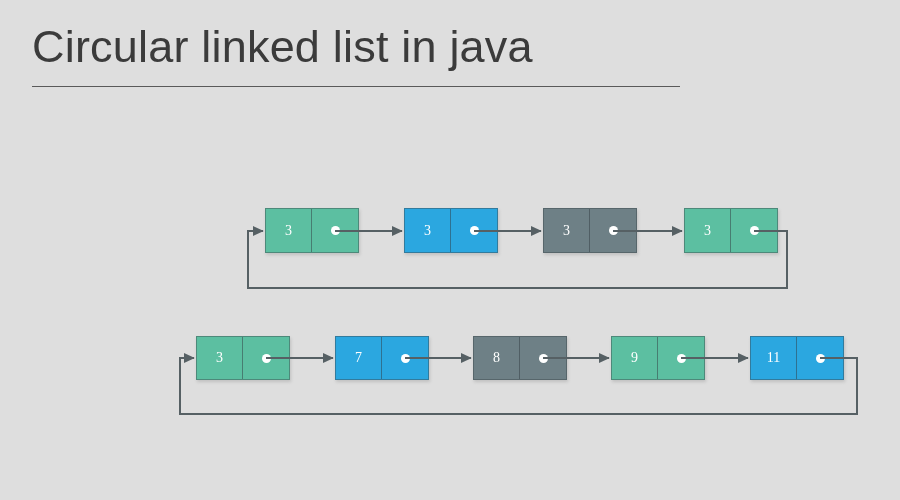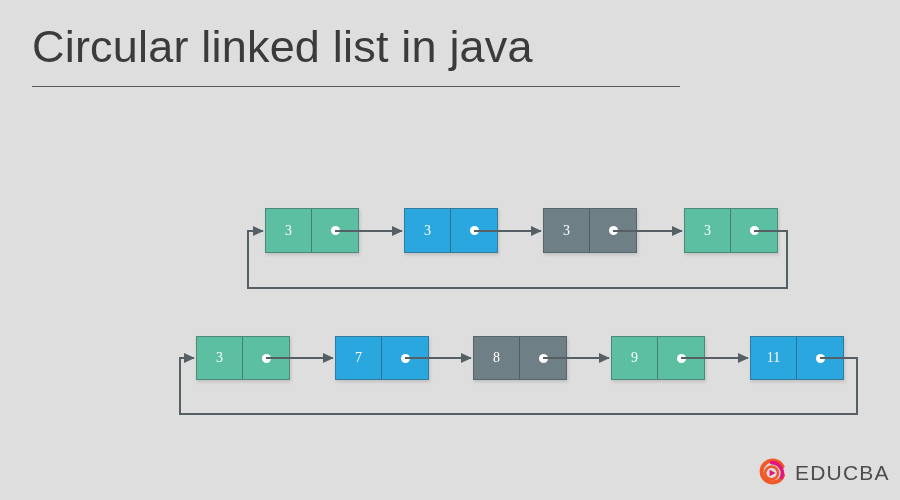--- a/index.html
+++ b/index.html
@@ -241,23 +241,14 @@
         <line x1="405" y1="358" x2="471" y2="358" marker-end="url(#arrowhead)"></line>
         <line x1="543" y1="358" x2="609" y2="358" marker-end="url(#arrowhead)"></line>
         <line x1="681" y1="358" x2="748" y2="358" marker-end="url(#arrowhead)"></line>
 
         <path d="M820,358 L857,358 L857,414 L180,414 L180,358 L194,358" marker-end="url(#arrowhead)"></path>
       </g>
     </svg>
   </div>
 
 
-  <div id="educba-logo">
-    <svg width="30" height="30" viewBox="0 0 30 30">
-      <path d="M25.5,8.5 A11,11 0 1 0 26,17.2" fill="none" stroke="#f1592a" stroke-width="4" stroke-linecap="round"></path>
-      <path d="M14.6,4.6 A10.6,10.6 0 0 1 24.4,19.6" fill="none" stroke="#e3147c" stroke-width="3.6" stroke-linecap="round"></path>
-      <circle cx="14.6" cy="15" r="6.4" fill="none" stroke="#f1592a" stroke-width="2.6"></circle>
-      <path d="M12.6,11.8 L18.6,15 L12.6,18.2 z" fill="#e3147c"></path>
-    </svg>
-    <span id="educba-wordmark">EDUCBA</span>
-  </div>
 
 </div>
 
 </body></html>

